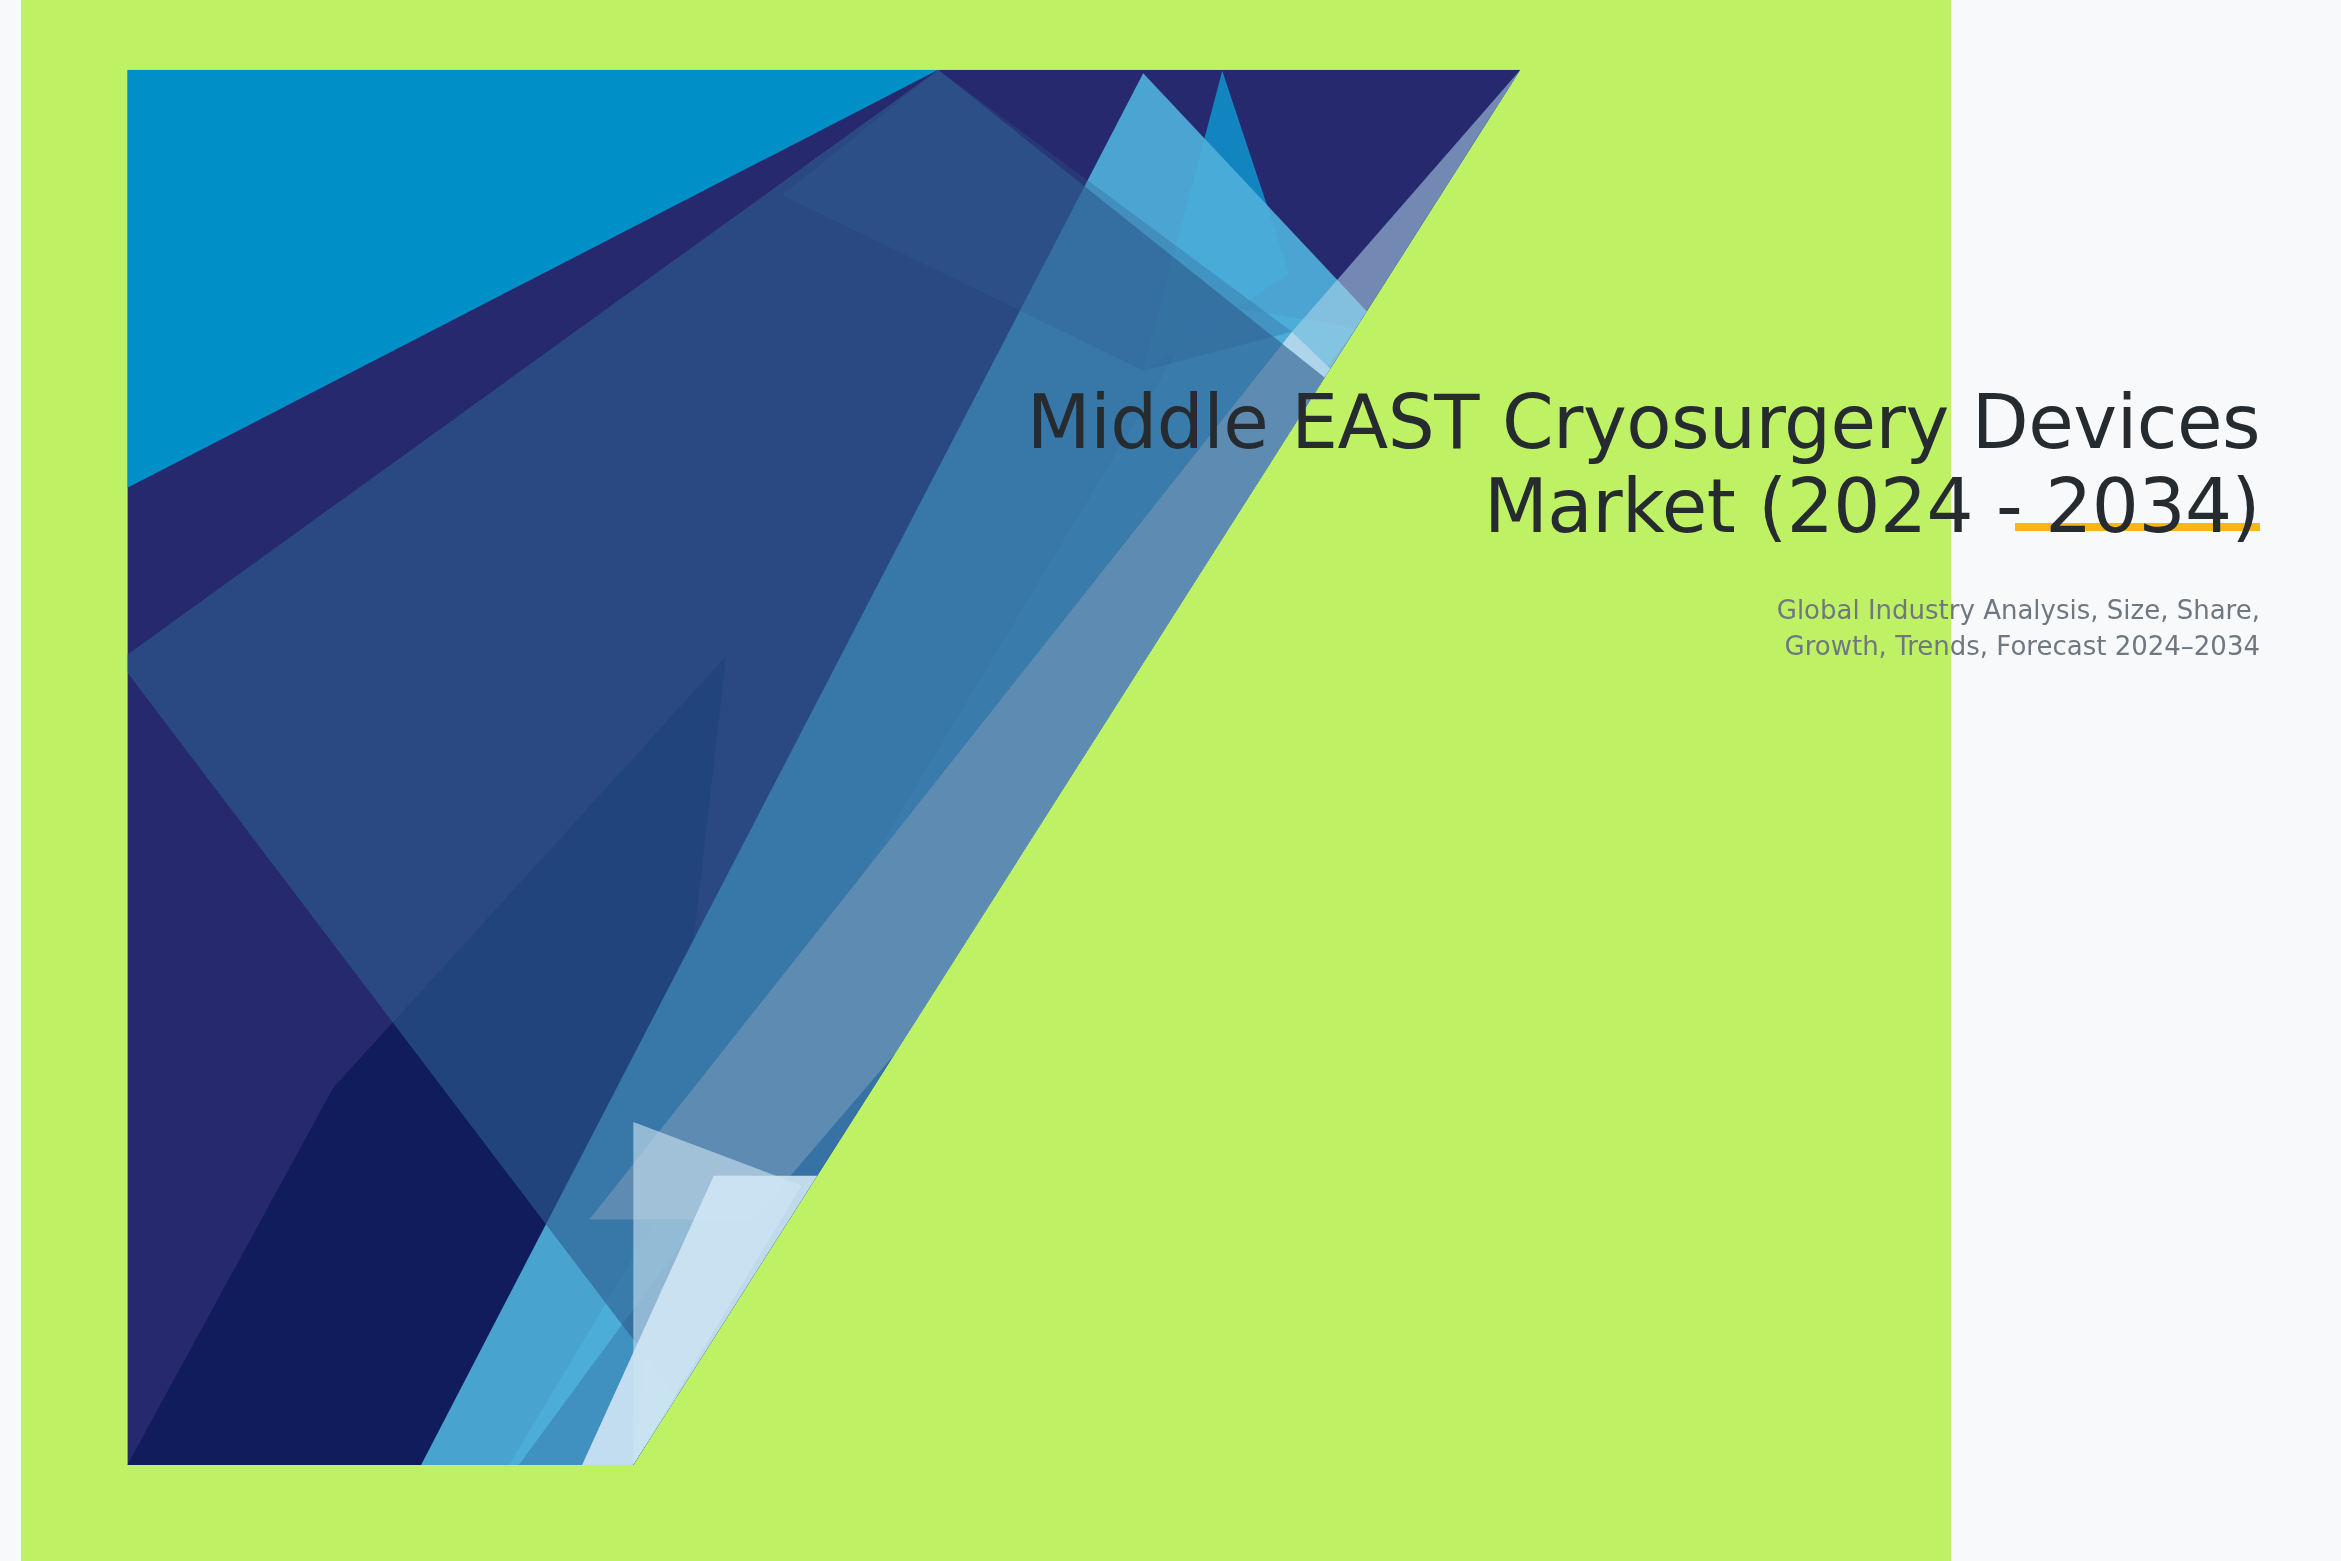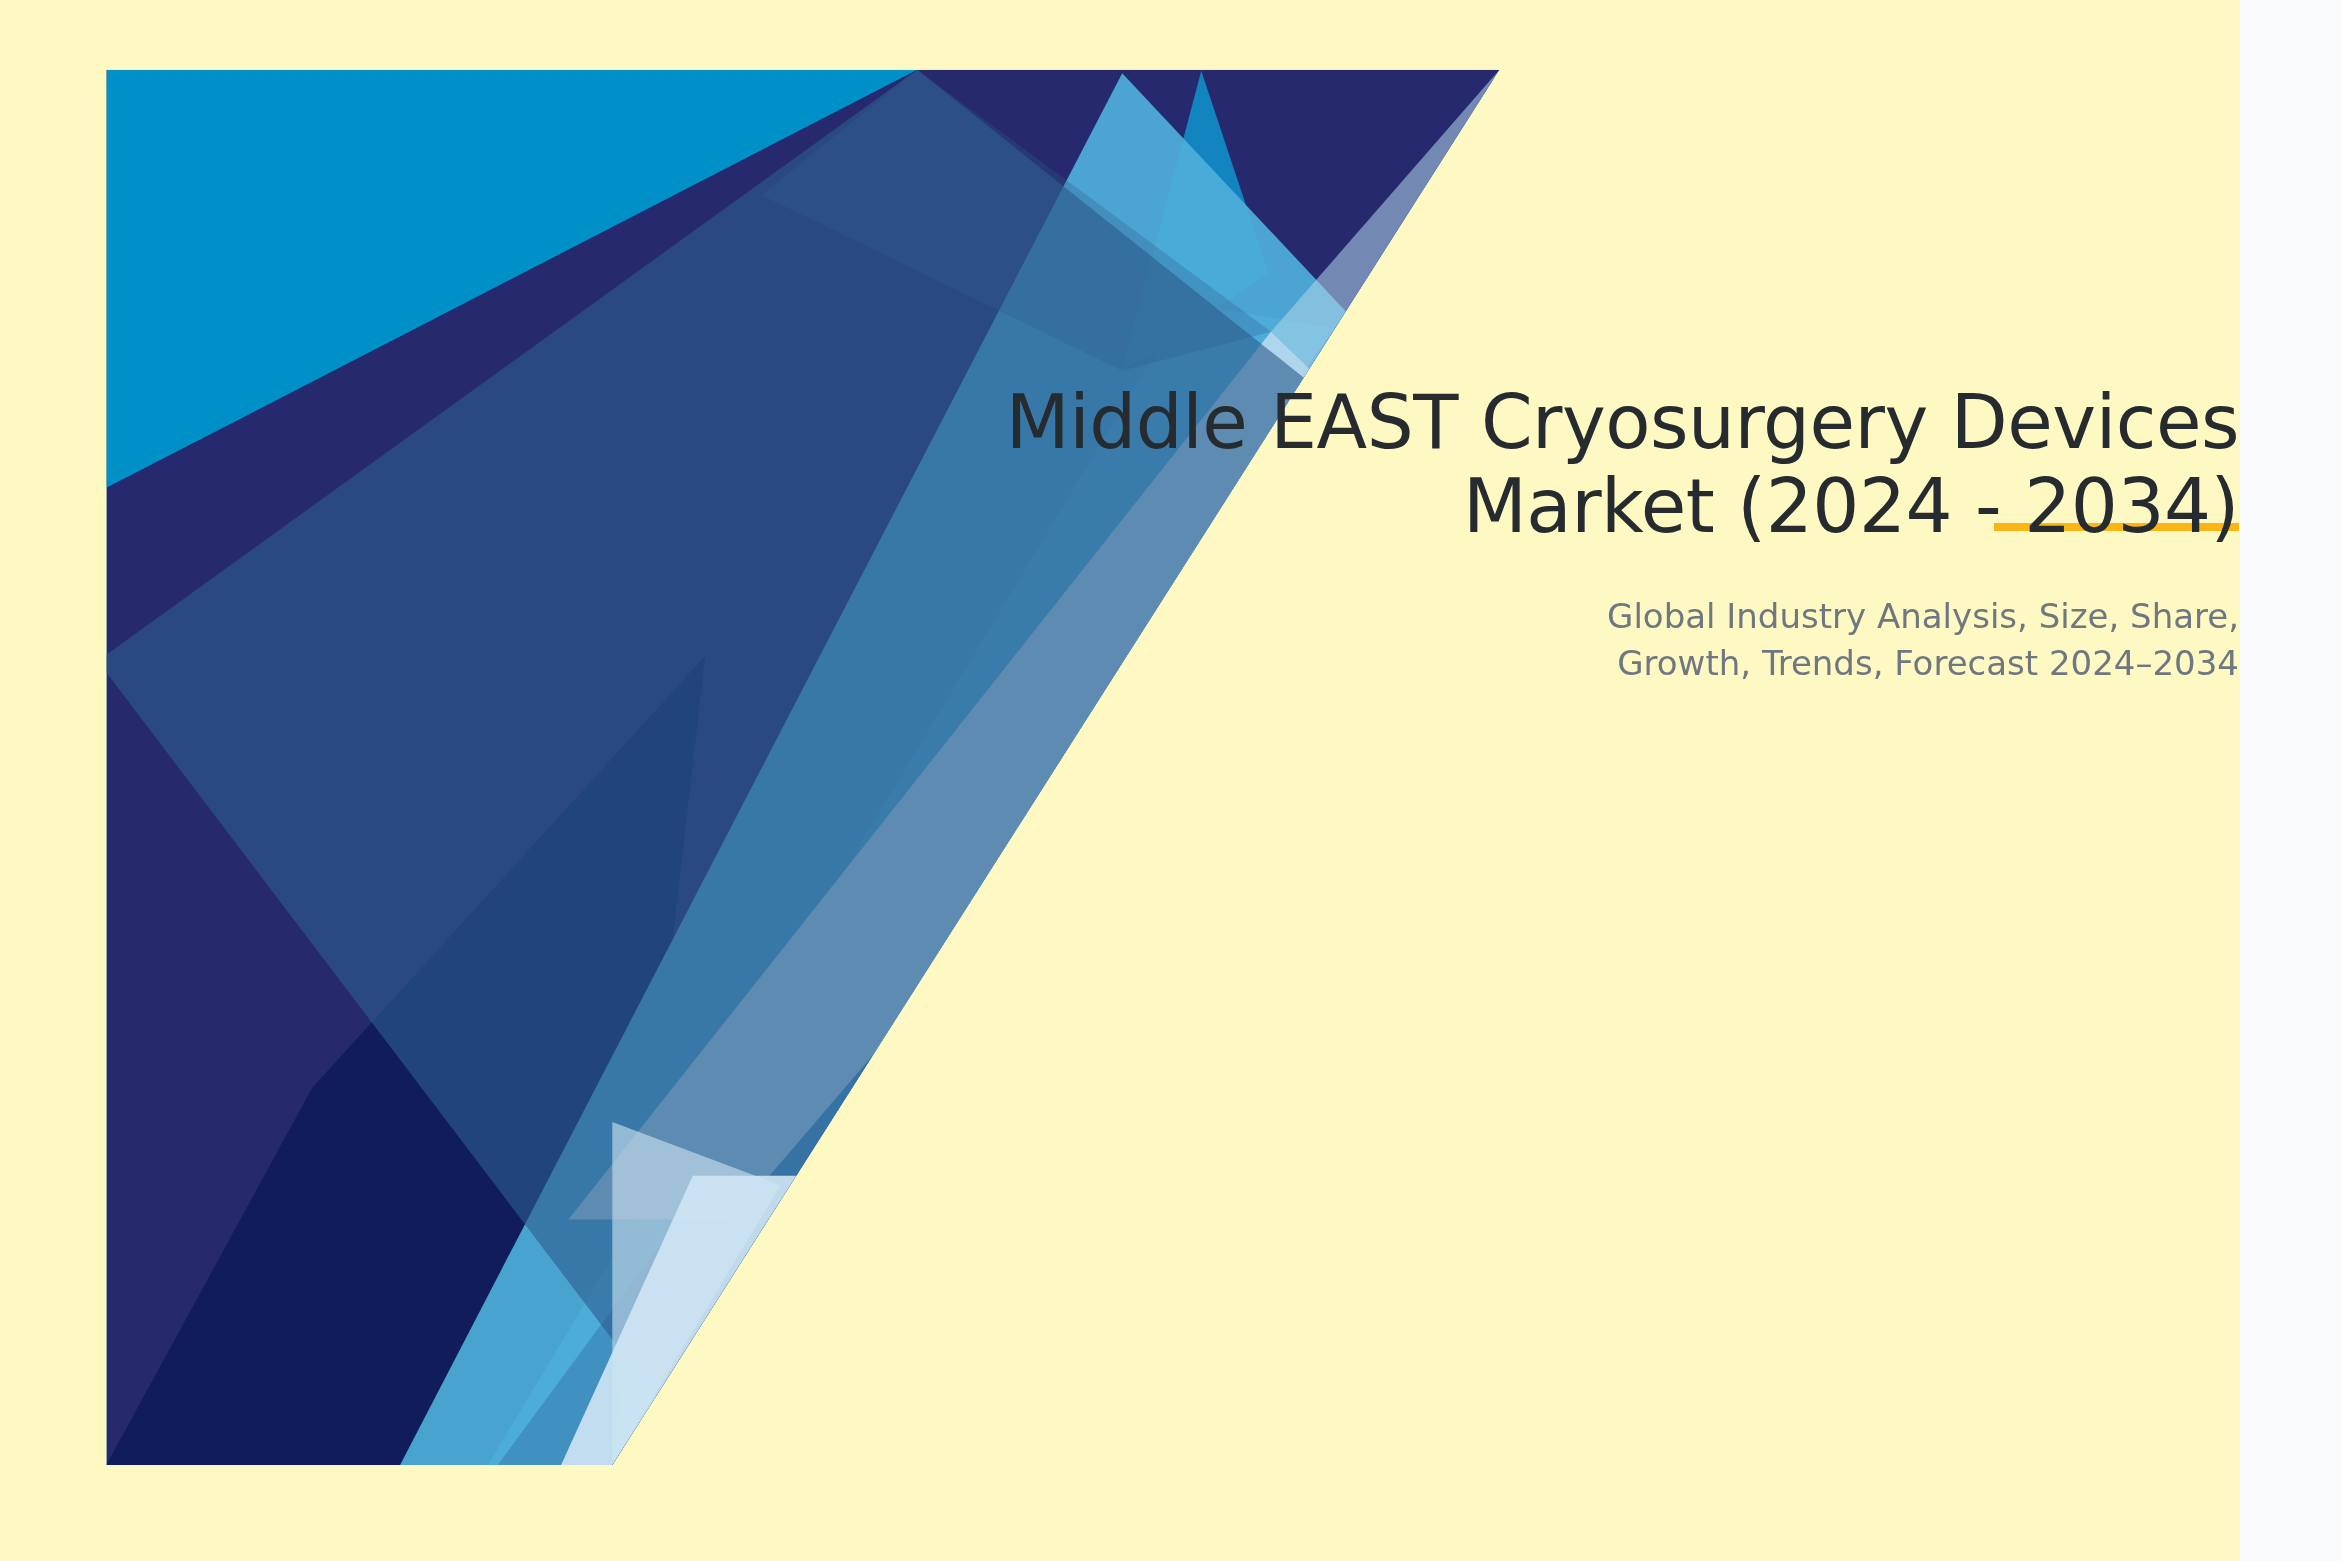--- a/index.html
+++ b/index.html
@@ -9,23 +9,24 @@
   body {
     width: 2342px;
     height: 1561px;
     background: #f7f9fb;
     font-family: "DejaVu Sans", "Liberation Sans", sans-serif;
     overflow: hidden;
   }
 
   #slide {
     position: relative;
-    width: 2240px;
+    width: 1930px;
     height: 1561px;
-    background: #fef9c3;
+    background: #bef264;
+    margin-left: 21px;
   }
 
   
   #artwork {
     position: absolute;
     left: 0;
     top: 0;
     width: 2342px;
     height: 1561px;
     display: block;
@@ -66,21 +67,21 @@
     height: 8.3px;
     background: #fbb616;
     z-index: 1;
   }
 
   #page-subtitle {
     margin: 0;
     margin-top: 45px;
     font-family: "DejaVu Sans", "Liberation Sans", sans-serif;
     font-weight: 400;
-    font-size: 34px;
+    font-size: 26px;
     line-height: 1.38;
     color: #6f7780;
     text-align: right;
     white-space: pre-line;
   }
 </style>
 </head>
 <body>
 
 <div id="slide">

